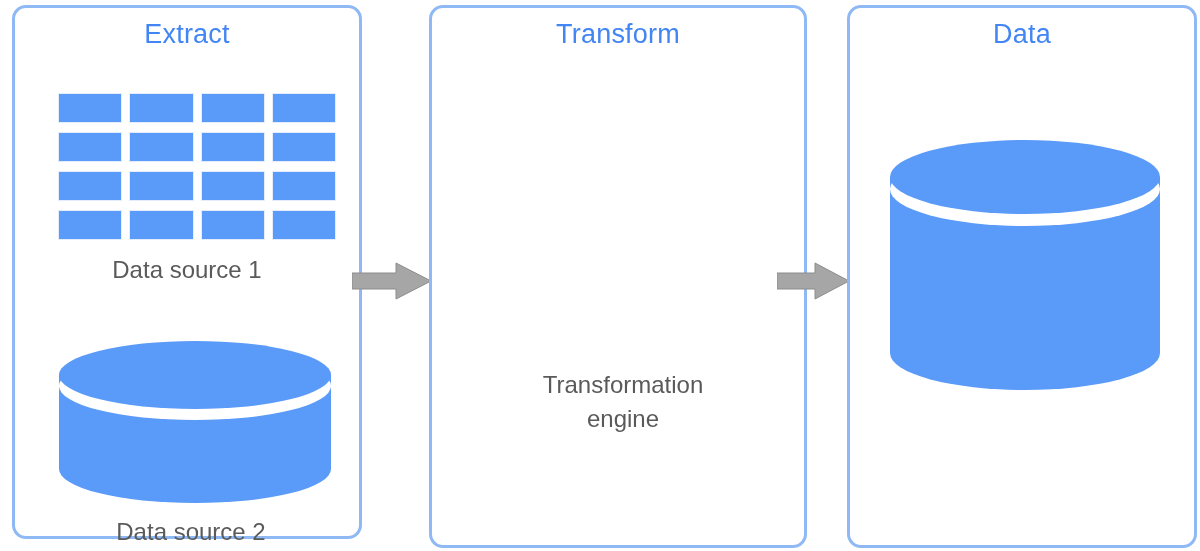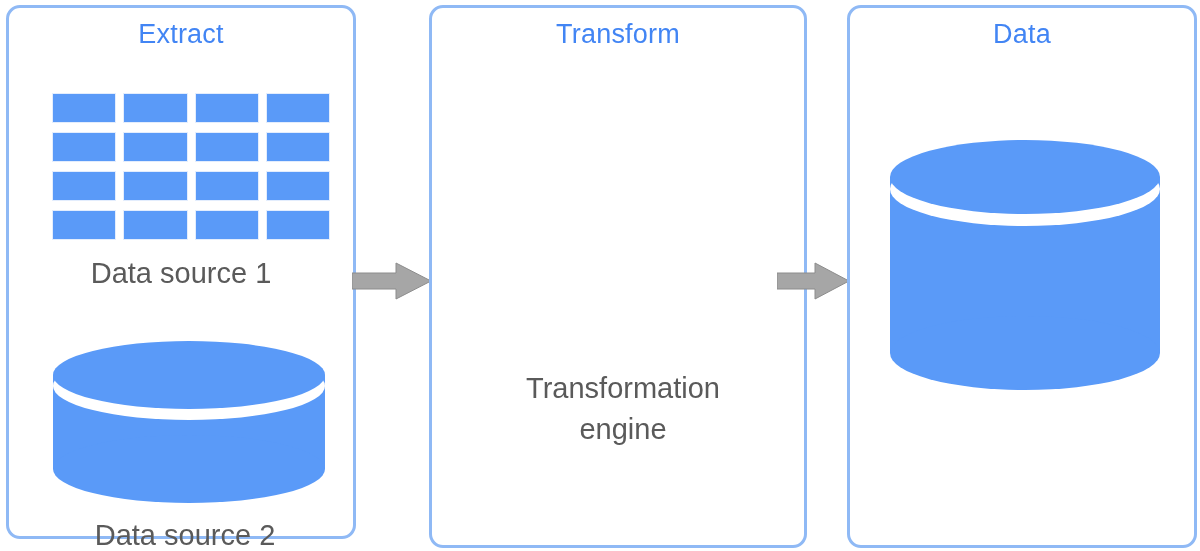--- a/index.html
+++ b/index.html
@@ -21,21 +21,21 @@
   }
 
   
   .panel {
     position: absolute;
     box-sizing: border-box;
     background: #ffffff;
     border: 3px solid #8FB9F5;
     border-radius: 14px;
   }
-  #panel-extract   { left: 6px;   top: 5px; width: 350px; height: 534px; }
+  #panel-extract   { left: 12px;   top: 5px; width: 350px; height: 534px; }
   #panel-transform { left: 429px; top: 5px; width: 378px; height: 543px; }
   #panel-load      { left: 847px; top: 5px; width: 350px; height: 543px; }
 
   .panel-title {
     position: absolute;
     left: 0;
     right: 0;
     top: 10px;
     text-align: center;
     font-size: 27px;
@@ -44,21 +44,21 @@
     line-height: 1.2;
     white-space: nowrap;
   }
 
   
   .caption {
     position: absolute;
     left: 0;
     right: 0;
     text-align: center;
-    font-size: 29px;
+    font-size: 24px;
     color: #5A5A5A;
     line-height: 1.4;
   }
 
   
   #table-grid {
     position: absolute;
     left: 43px;
     top: 85px;
     width: 278px;

